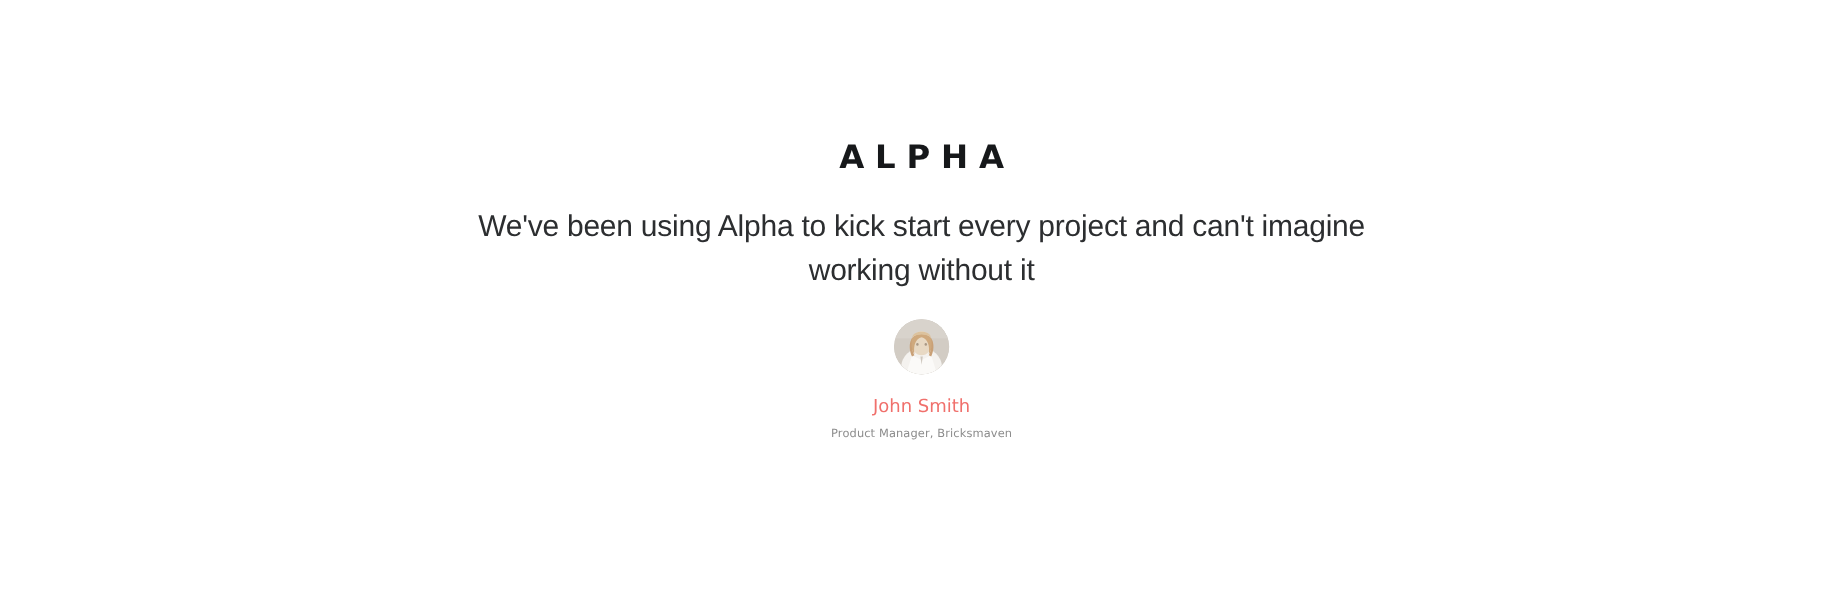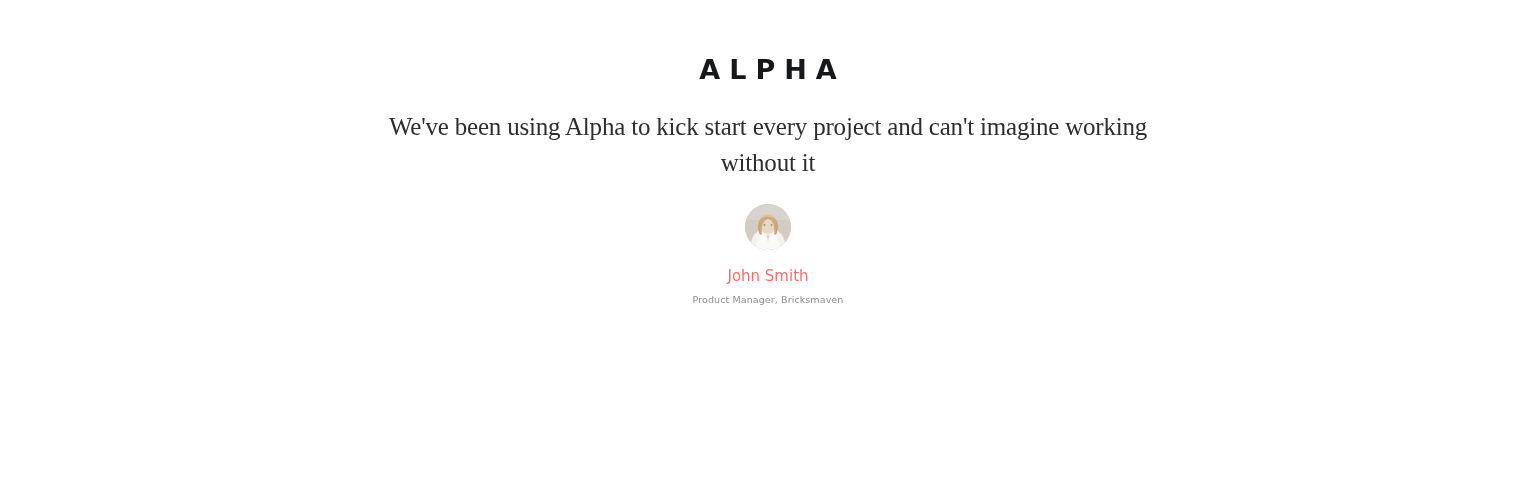--- a/index.html
+++ b/index.html
@@ -14,41 +14,41 @@
     overflow: hidden;
   }
 
   .testimonial-section {
     width: 100%;
     height: 100%;
     box-sizing: border-box;
     display: flex;
     flex-direction: column;
     align-items: center;
-    padding-top: 56px;
+    padding-top: 118px;
   }
 
   .brand-title {
     font-family: "DejaVu Sans", sans-serif;
     font-size: 27px;
     font-weight: 700;
     letter-spacing: 9px;
     color: #16181a;
     text-indent: 9px;
     line-height: 1;
     margin: 0;
     text-align: center;
   }
 
   .quote-text {
     margin: 0;
     margin-top: 26px;
     width: 800px;
     text-align: center;
-    font-family: Liberation Serif, serif;
+    font-family: Liberation Sans, sans-serif;
     font-size: 25px;
     font-weight: 400;
     line-height: 36px;
     color: #2c2e30;
     letter-spacing: -0.2px;
   }
 
   .avatar {
     margin-top: 23px;
     width: 46px;

